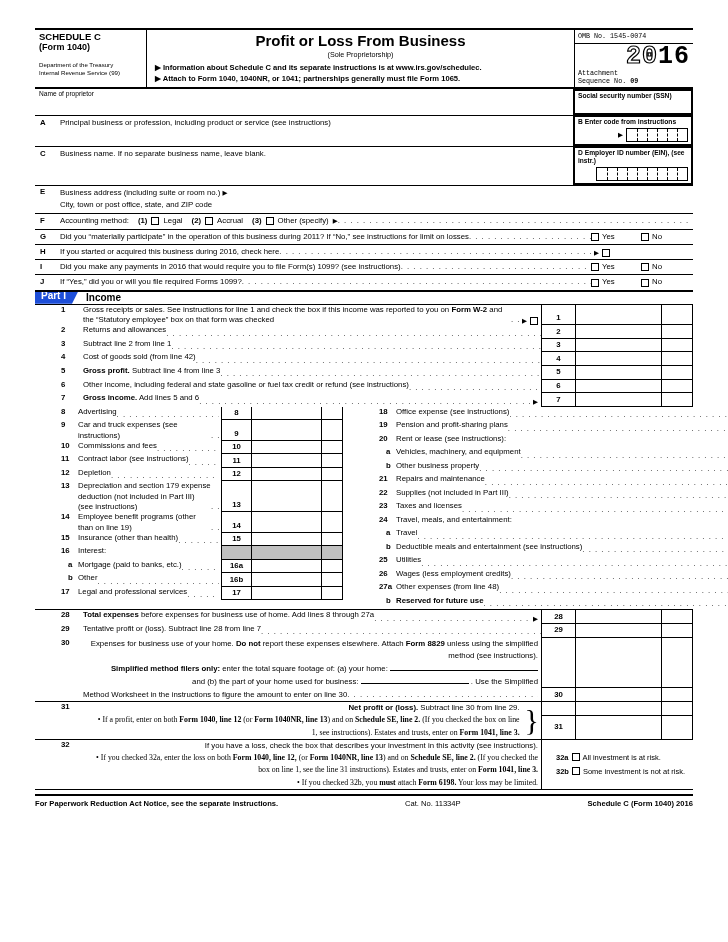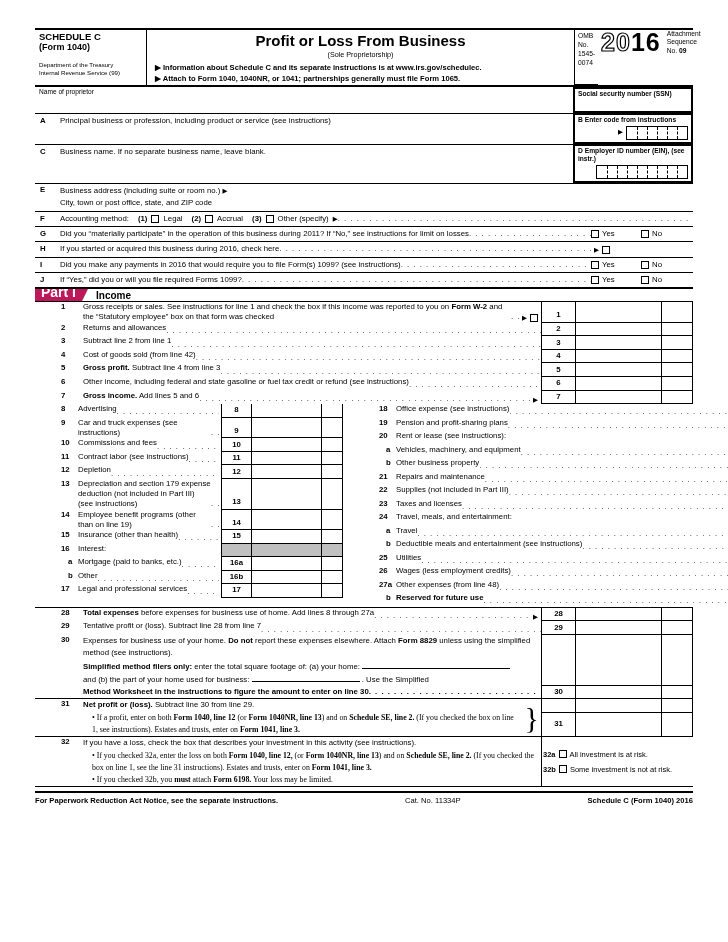--- a/index.html
+++ b/index.html
@@ -13,21 +13,21 @@
   
   .hdr { display:flex; border-top:2px solid #000; border-bottom:2.5px solid #000; align-items:stretch;justify-content:center; }
   .hdr-left { width:112px; padding:2px 4px 1px; border-right:1px solid #000; }
   .sched { font-weight:bold; font-size:9.5px; line-height:1.1; }
   .sched2 { font-weight:bold; font-size:9px; margin-bottom:7px; }
   .dept { font-size:6.1px; line-height:1.25; }
   .hdr-center { flex:1; text-align:center; padding:3px 6px 1px; border-right:1px solid #000; }
   .title { font-size:15px; font-weight:bold; line-height:1.05; }
   .subtitle { font-size:7.2px; margin:1px 0 4px; }
   .info { font-size:7.6px; font-weight:bold; text-align:left; padding-left:2px; line-height:1.35; }
-  .hdr-right { width:118px; display:flex; flex-direction:row; }
+  .hdr-right { width:118px; display:flex; flex-direction:column;font-family:Liberation Mono, monospace; }
   .omb { font-size:6.7px; padding:2px 3px; border-bottom:1px solid #000; }
   .year { text-align:right; font-size:25px; font-weight:bold; line-height:0.95; padding:1px 3px 0; letter-spacing:1px; }
   .y20 { color:#fff; -webkit-text-stroke:1.2px #000; }
   .attach-seq { font-size:6.7px; padding:0 3px 2px; line-height:1.25; }
 
   
   .name-row { display:flex; border-bottom:1px solid #000; }
   .name-cell { flex:1; padding:1px 4px 14px; }
   .ssn-cell { width:120px; border:2px solid #000; padding:1px 3px 12px; font-weight:bold; font-size:6.7px; }
 
@@ -54,21 +54,21 @@
   .flex-label .txt { flex:0 1 auto; }
   .dots { flex:1 1 0; min-width:8px; overflow:hidden; white-space:nowrap; align-self:flex-end; letter-spacing:1px; }
   .dots::after { content:" . . . . . . . . . . . . . . . . . . . . . . . . . . . . . . . . . . . . . . . . . . . . . . . . . . . . . . . . . . . . . . . . . . . . . . . . . . . . . . . . . . . . . . . . . . . . . . . . . . . ."; }
   .yn { display:flex; align-items:center; width:100px; flex:0 0 auto; }
   .yn .grp { display:flex; align-items:center; gap:3px; width:50%; }
   .hspacer { width:78px; flex:0 0 auto; }
   .tail { align-self:flex-end; white-space:nowrap; padding:0 3px; display:inline-flex; align-items:center; gap:3px; }
 
   
   .part-bar { display:flex; align-items:center; border-top:1.5px solid #000; border-bottom:1px solid #000; height:14px; overflow:hidden; }
-  .part-tag { background:#be185d; color:#fff; font-weight:bold; font-size:14px; padding:1px 12px 6px 6px; margin-right:8px; height:100%; display:flex; align-items:center; clip-path:polygon(0 0,100% 0,calc(100% - 6px) 100%,0 100%); }
+  .part-tag { background:#1d4ed8; color:#fff; font-weight:bold; font-size:10px; padding:1px 12px 6px 6px; margin-right:8px; height:100%; display:flex; align-items:center; clip-path:polygon(0 0,100% 0,calc(100% - 6px) 100%,0 100%); }
   .part-title { font-size:10px; }
 
   
   .iline { display:flex; align-items:stretch; min-height:13.6px; }
   .ino { width:22px; margin-left:26px; flex:0 0 auto; }
   .ilabel { flex:1; display:flex; min-width:0; }
   .ibox { width:34px; flex:0 0 auto; border-left:1px solid #000; border-bottom:1px solid #000; display:flex; align-items:flex-end; justify-content:center; padding-bottom:1px; }
   .iamt { width:118px; flex:0 0 auto; border-left:1px solid #000; border-right:1px solid #000; border-bottom:1px solid #000; position:relative; }
   .iamt::after { content:""; position:absolute; right:30px; top:0; bottom:0; border-left:1px solid #000; }
 
@@ -82,36 +82,36 @@
   .elabel { flex:1; display:flex; min-width:0; padding-right:2px; }
   .ebox { flex:0 0 auto; border-left:1px solid #000; border-bottom:1px solid #000; display:flex; align-items:flex-end; justify-content:center; padding-bottom:1px; }
   .ebox.wl { width:30px; }
   .eamt { flex:0 0 auto; border-left:1px solid #000; border-right:1px solid #000; border-bottom:1px solid #000; position:relative; }
   .eamt.amtl { width:92px; }
   .eamt.amtl::after { content:""; position:absolute; right:20px; top:0; bottom:0; border-left:1px solid #000; }
   .shaded { background:#c0c0c0; }
 
   
   .lblock { display:flex; align-items:stretch; border-bottom:1px solid #000; }
-  .ltext { flex:1; min-width:0; padding-right:3px; }
+  .ltext { flex:1; min-width:0; padding-right:3px;text-align:right; }
   .ltext .p { line-height:12.3px; }
-  .ltext .p.flexp { display:flex; min-width:0;font-weight:bold; }
+  .ltext .p.flexp { display:flex; min-width:0; }
   .bullet { padding-left:9px;font-family:Liberation Serif, serif; }
   .fillline { display:inline-block; border-bottom:1px solid #000; height:9px; vertical-align:baseline; }
   .w150 { width:148px; } .w110 { width:108px; }
   .vcol { flex:0 0 auto; display:flex; flex-direction:column; border-left:1px solid #000; }
   .vcol.boxcol { width:34px; }
   .vcol.amtcol { width:118px; border-right:1px solid #000; position:relative; }
   .vcol.amtcol::after { content:""; position:absolute; right:30px; top:0; bottom:0; border-left:1px solid #000; }
   .vfill { flex:1 1 auto; }
   .vfill.s { flex:0 0 13px; }
   .vcell { height:13.6px; border-top:1px solid #000; display:flex; align-items:flex-end; justify-content:center; padding-bottom:1px; }
   .vcell.grow { flex:1 1 auto; height:auto; align-items:center; }
   .brace { flex:0 0 auto; font-size:30px; font-weight:normal; line-height:1; align-self:center; margin:0 2px; font-family:"Liberation Serif", serif; }
-  .atrisk { width:152px; flex:0 0 auto; border-left:1px solid #000; padding:13px 2px 0 1px; font-size:7.5px; }
+  .atrisk { width:152px; flex:0 0 auto; border-left:1px solid #000; padding:13px 2px 0 14px; font-size:7.5px; }
   .ar-row { display:flex; gap:3px; margin-bottom:5px; align-items:flex-start; line-height:1.25; }
 
   
   .foot { display:flex; justify-content:space-between; border-top:2px solid #000; padding-top:2.5px; margin-top:4px; font-size:7.6px; }
 </style>
 </head>
 <body>
 
 <div class="page">
   <div class="form">

